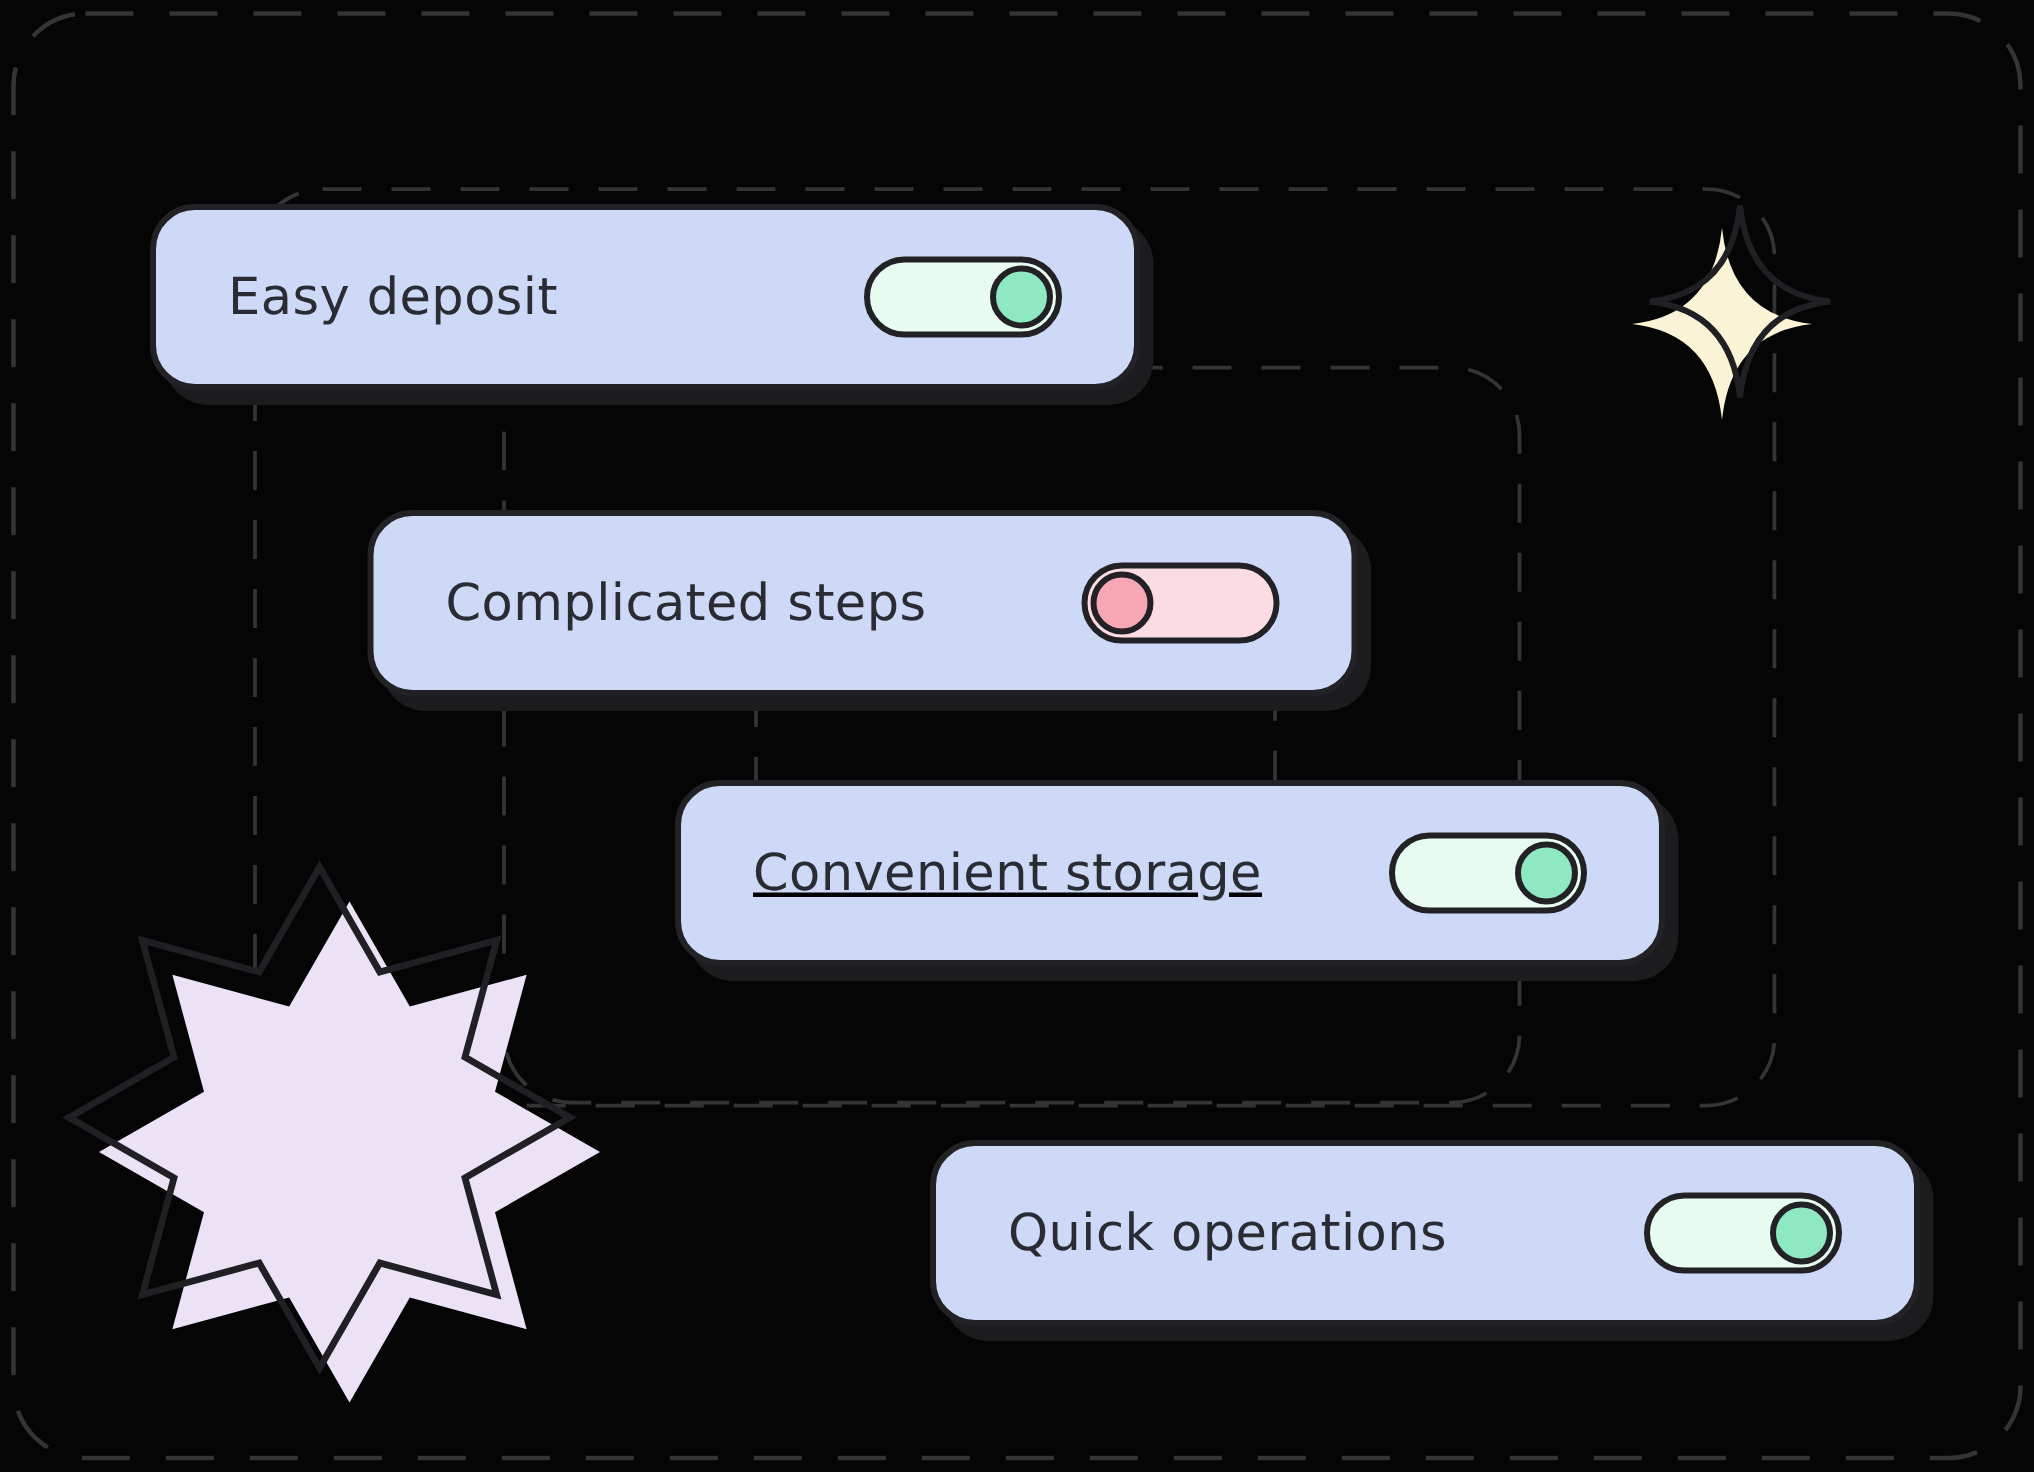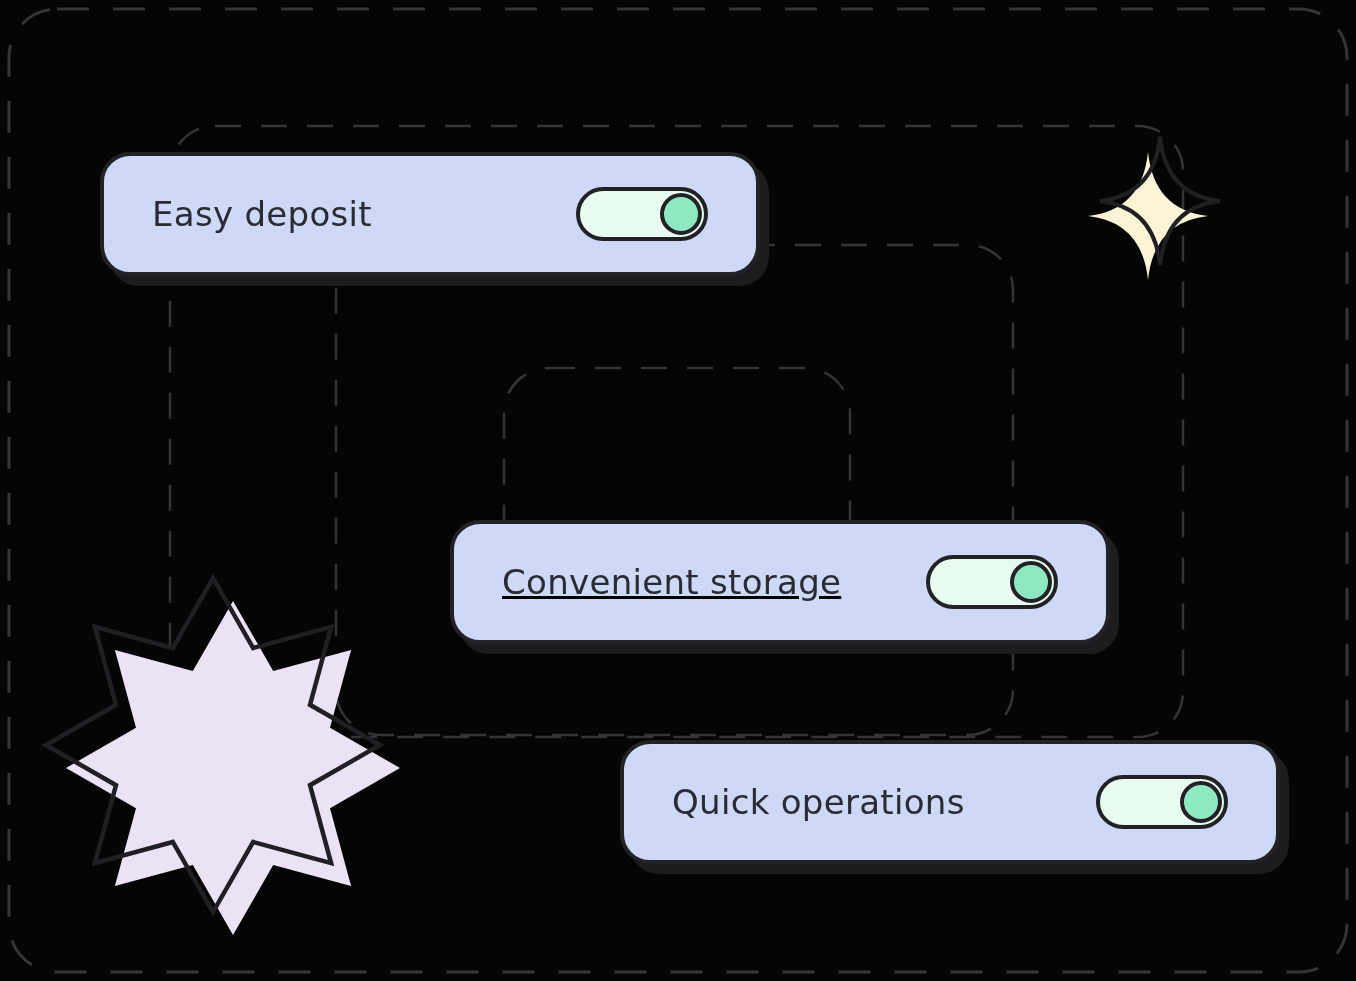--- a/index.html
+++ b/index.html
@@ -36,24 +36,24 @@
   }
   .knob{
     position:absolute; box-sizing:border-box; top:50%;
     width:42px; height:42px; margin-top:-21px;
     border:4.5px solid var(--outline); border-radius:50%;
   }
   .toggle.on{background:var(--toggle-on-track);}
   .toggle.on .knob{right:2px; background:var(--toggle-on-knob);}
   .toggle.off{background:var(--toggle-off-track);}
   .toggle.off .knob{left:2px; background:var(--toggle-off-knob);}
-  .card1{left:100px; top:152px;}
+  .card1{left:100px; top:136px;}
   .card2{left:245px; top:340px;}
   .card3{left:450px; top:520px;text-decoration:underline;}
-  .card4{left:620px; top:740px;}
+  .card4{left:620px; top:760px;}
 </style>
 </head>
 <body>
 
 <div class="stage">
 
   <svg class="decor" width="1356" height="981" viewBox="0 0 1356 981">
 
     <rect x="9" y="9" width="1338" height="963" rx="48" fill="none" stroke="var(--dash)" stroke-width="3" stroke-dasharray="32 24"></rect>
     <rect x="170" y="126" width="1013" height="611" rx="45" fill="none" stroke="var(--dash)" stroke-width="2.5" stroke-dasharray="26 20"></rect>
@@ -67,20 +67,26 @@
     <path transform="translate(1160,201)" d="M 0,-64 Q 6,-6 60,0 Q 6,6 0,64 Q -6,6 -60,0 Q -6,-6 0,-64 Z" fill="none" stroke="var(--decor-stroke)" stroke-width="4"></path>
   </svg>
 
   <div class="card card1">
     <span class="card-label">Easy deposit</span>
     <span class="toggle on" role="switch" aria-checked="true">
       <span class="knob"></span>
     </span>
   </div>
 
+  <div class="card card2">
+    <span class="card-label">Complicated steps</span>
+    <span class="toggle off" role="switch" aria-checked="false">
+      <span class="knob"></span>
+    </span>
+  </div>
 
   <div class="card card3">
     <span class="card-label">Convenient storage</span>
     <span class="toggle on" role="switch" aria-checked="true">
       <span class="knob"></span>
     </span>
   </div>
 
   <div class="card card4">
     <span class="card-label">Quick operations</span>

